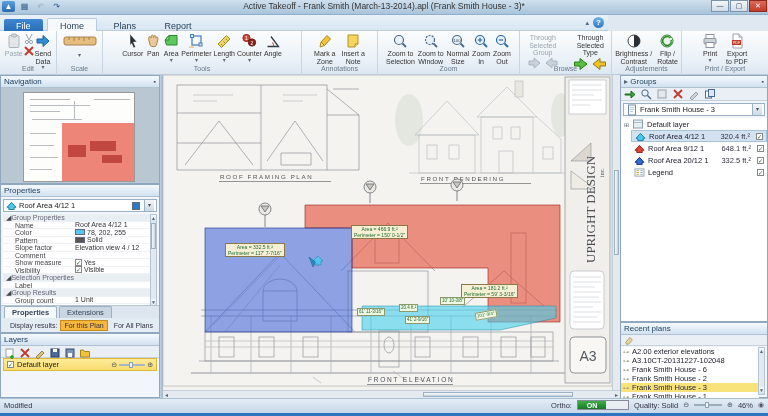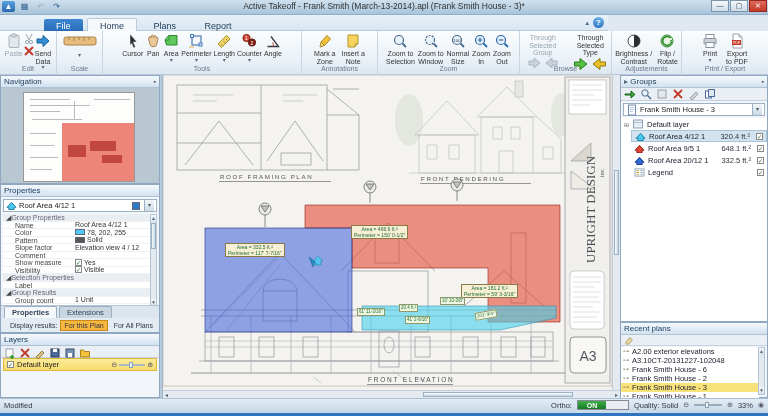--- a/index.html
+++ b/index.html
@@ -11,21 +11,21 @@
   
   .titlebar { left:0; top:0; width:768px; height:15px; background:linear-gradient(#cfe0ee,#a9c4da); border-bottom:1px solid #8fb0cc; }
   .title-text { left:0; right:0; top:1px; text-align:center; font-size:8.5px; color:#333; }
   .qat { left:2px; top:1px; display:flex; gap:3px; }
   .qat .qbtn { width:13px; height:11px; font-size:8px; line-height:11px; text-align:center; color:#2a5a8a; }
   .winbtns { right:1px; top:0; display:flex; }
   .winbtn { width:18px; height:12px; border:1px solid #7a94ac; background:linear-gradient(#f4f8fb,#cfdce8); font-size:7px; line-height:10px; text-align:center; color:#345; margin-left:1px; }
   .winbtn.close { background:linear-gradient(#e06a5a,#c33a28); color:#fff; border-color:#93281c; }
 
   
-  .tabrow { left:0; top:15px; width:608px; height:16px; background:linear-gradient(#e9f1f8,#d8e6f2); border-bottom:1px solid #b9cbdc;padding-left:40px; }
+  .tabrow { left:0; top:15px; width:608px; height:16px; background:linear-gradient(#e9f1f8,#d8e6f2); border-bottom:1px solid #b9cbdc; }
   .tab { display:inline-block; height:16px; padding:2px 12px 0; font-size:9px; color:#1f3a55; }
   .tab.file { background:linear-gradient(#3f87d2,#1f64ad); color:#fff; border-radius:2px 2px 0 0; margin-left:4px; }
   .tab.active { background:#f6f9fc; border:1px solid #b9cbdc; border-bottom:none; border-radius:2px 2px 0 0; }
   .tabrow-right { right:4px; top:2px; display:flex; gap:4px; align-items:center; }
   .help-circ { width:11px; height:11px; border-radius:50%; background:linear-gradient(#6fb1e8,#2f78c0); color:#fff; font-size:8px; line-height:11px; text-align:center; font-weight:bold; }
   .mini-arr { font-size:7px; color:#4a6a8a; }
 
   
   .ribbon { left:0; top:31px; width:768px; height:44px; background:linear-gradient(#fbfdfe,#e9f0f7 70%,#dde7f1); border-bottom:1px solid #b9cbdc; }
   .rgroup { position:absolute; top:0; height:44px; border-right:1px solid #c9d6e2; }
@@ -94,21 +94,21 @@
 
   
   .sidebar-right { left:620px; top:75px; width:148px; height:323px; background:#e4ecf3; }
   .gtool { display:flex; gap:4px; padding:1px 3px; height:13px; background:#e9eff5; border-bottom:1px solid #c5d2de; align-items:center; }
   .tree { position:absolute; left:0; right:0; background:#fff; font-size:7.5px; }
   .trow { display:flex; align-items:center; height:12px; padding:0 3px; gap:3px; color:#223; }
   .trow .val { margin-left:auto; margin-right:3px; color:#334; }
   .trow.sel { background:#d2e2f0; border:1px solid #a8c2da; }
   .roof-ic { width:11px; height:9px; flex:none; }
   .rp-list { position:absolute; left:0; right:8px; background:#fff; font-size:7.5px; }
-  .rp-row { display:flex; align-items:flex-start; height:9px; padding:0 2px; gap:3px; color:#223; white-space:nowrap; }
+  .rp-row { display:flex; align-items:center; height:9px; padding:0 2px; gap:3px; color:#223; white-space:nowrap; }
   .rp-row.sel { background:#f8e27a; }
   .key-ic { color:#8a8a6a; font-size:6px; }
 
   
   .statusbar { left:0; top:398px; width:768px; height:15px; background:linear-gradient(#e3edf5,#c6d8e7); border-top:1px solid #aabfd2; font-size:7.5px; color:#334; }
   .sb-right { position:absolute; right:4px; top:1px; display:flex; align-items:center; gap:5px; }
   .toggle { display:flex; width:52px; height:10px; border:1px solid #889; }
   .toggle .on { width:28px; background:linear-gradient(#3fae4a,#157a24); color:#fff; font-size:7px; font-weight:bold; text-align:center; line-height:10px; }
   .toggle .off { flex:1; background:#e8eef2; }
   .ztrack { width:28px; height:2px; background:#9aacba; position:relative; }
@@ -744,21 +744,21 @@
               <path d="M1,7 L6,1.5 L11,7 L9,7 L9,9.5 L3,9.5 L3,7 Z" fill="#49c8f0" stroke="#1a7a9a"></path>
             </svg>
           <span>Roof Area 4/12 1</span>
           <span class="val">320.4 ft.²</span>
           <span class="cbx">✓</span>
         </div>
         <div class="trow" style="margin-left:10px;">
           <svg class="roof-ic" viewBox="0 0 12 10">
               <path d="M1,7 L6,1.5 L11,7 L9,7 L9,9.5 L3,9.5 L3,7 Z" fill="#e0432f" stroke="#8a1e12"></path>
             </svg>
-          <span>Roof Area 9/5 1</span>
+          <span>Roof Area 9/12 1</span>
           <span class="val">648.1 ft.²</span>
           <span class="cbx">✓</span>
         </div>
         <div class="trow" style="margin-left:10px;">
           <svg class="roof-ic" viewBox="0 0 12 10">
               <path d="M1,7 L6,1.5 L11,7 L9,7 L9,9.5 L3,9.5 L3,7 Z" fill="#2b6ccc" stroke="#142f8a"></path>
             </svg>
           <span>Roof Area 20/12 1</span>
           <span class="val">332.5 ft.²</span>
           <span class="cbx">✓</span>
@@ -822,19 +822,19 @@
       <span class="toggle">
           <span class="on">ON</span>
           <span class="off"></span>
         </span>
       <span>Quality: Solid</span>
       <span class="sb-btn">⊖</span>
       <span class="ztrack">
           <span class="zknob"></span>
         </span>
       <span class="sb-btn">⊕</span>
-      <span>33%</span>
+      <span>46%</span>
       <span class="sb-btn">◉</span>
     </div>
   </div>
   <div class="abs bottomedge"></div>
 
 </div>
 
 </body></html>

